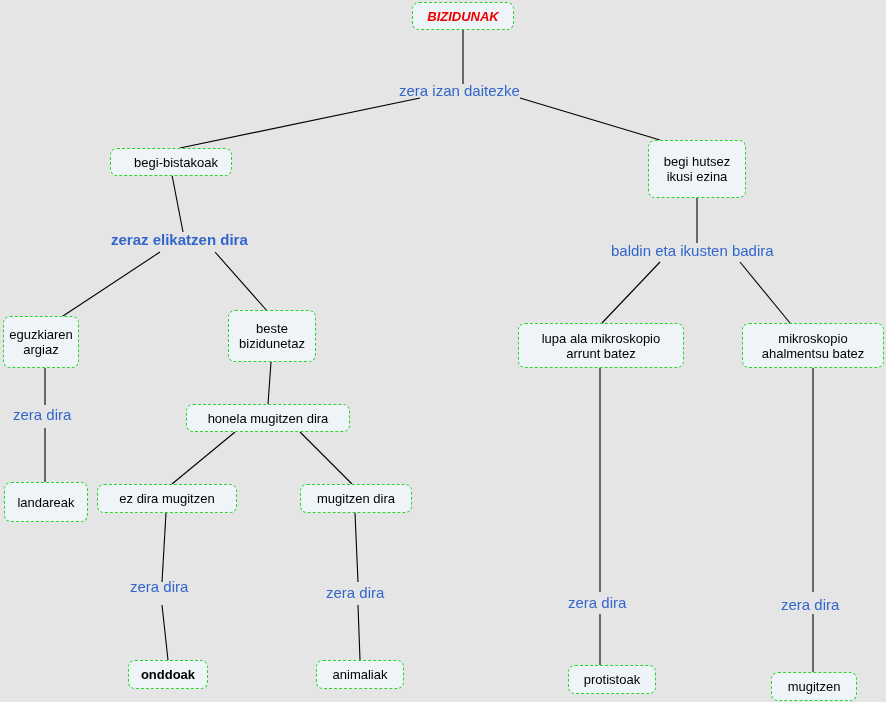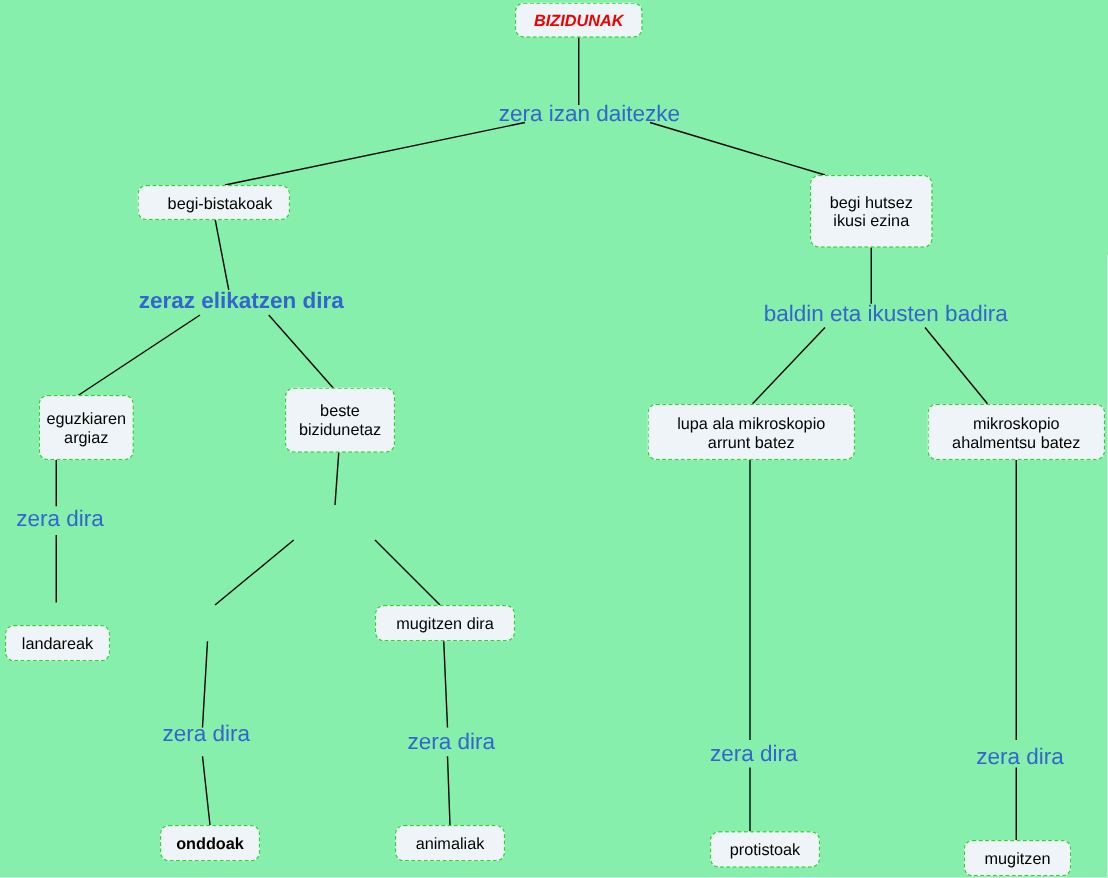--- a/index.html
+++ b/index.html
@@ -4,21 +4,21 @@
 <style>
   html, body {
     margin: 0;
     padding: 0;
     background: #ffffff;
   }
   #canvas {
     position: relative;
     width: 886px;
     height: 702px;
-    background: #86efac;
+    background: #e5e5e5;
     font-family: "Liberation Sans", sans-serif;
     overflow: hidden;
   }
   svg.edges {
     position: absolute;
     left: 0;
     top: 0;
     width: 886px;
     height: 702px;
     pointer-events: none;
@@ -41,21 +41,21 @@
   }
   .node.root {
     color: #ee0000;
     font-style: italic;
     font-weight: bold;
     font-size: 13px;
   }
   .link-label {
     position: absolute;
     color: #3366cc;
-    font-size: 18px;
+    font-size: 15px;
     line-height: 14px;
     text-align: center;
     white-space: nowrap;
   }
 </style>
 </head>
 <body>
 
 <div id="canvas">
 
@@ -108,35 +108,37 @@
     </g>
   </svg>
 
   <div class="node root" style="left:412px; top:2px; width:102px; height:28px;">BIZIDUNAK</div>
 
   <div class="node" style="left:110px; top:148px; width:122px; height:28px;padding-left:16px;">begi-bistakoak</div>
 
   <div class="node" style="left:648px; top:140px; width:98px; height:58px;">begi hutsez
 ikusi ezina</div>
 
-  <div class="node" style="left:3px; top:316px; width:76px; height:52px;margin-left:28px;">eguzkiaren
+  <div class="node" style="left:3px; top:316px; width:76px; height:52px;">eguzkiaren
 argiaz</div>
 
   <div class="node" style="left:228px; top:310px; width:88px; height:52px;">beste
 bizidunetaz</div>
 
   <div class="node" style="left:518px; top:323px; width:166px; height:45px;">lupa ala mikroskopio
 arrunt batez</div>
 
   <div class="node" style="left:742px; top:323px; width:142px; height:45px;">mikroskopio
 ahalmentsu batez</div>
 
-  <div class="node" style="left:4px; top:500px; width:84px; height:29px;">landareak</div>
+  <div class="node" style="left:4px; top:482px; width:84px; height:40px;">landareak</div>
 
+  <div class="node" style="left:186px; top:404px; width:164px; height:28px;">honela mugitzen dira</div>
 
+  <div class="node" style="left:97px; top:484px; width:140px; height:29px;">ez  dira mugitzen</div>
 
   <div class="node" style="left:300px; top:484px; width:112px; height:29px;">mugitzen dira</div>
 
   <div class="node" style="left:128px; top:660px; width:80px; height:29px;font-weight:bold;">onddoak</div>
 
   <div class="node" style="left:316px; top:660px; width:88px; height:29px;">animaliak</div>
 
   <div class="node" style="left:568px; top:665px; width:88px; height:29px;">protistoak</div>
 
   <div class="node" style="left:771px; top:672px; width:86px; height:29px;">mugitzen</div>

